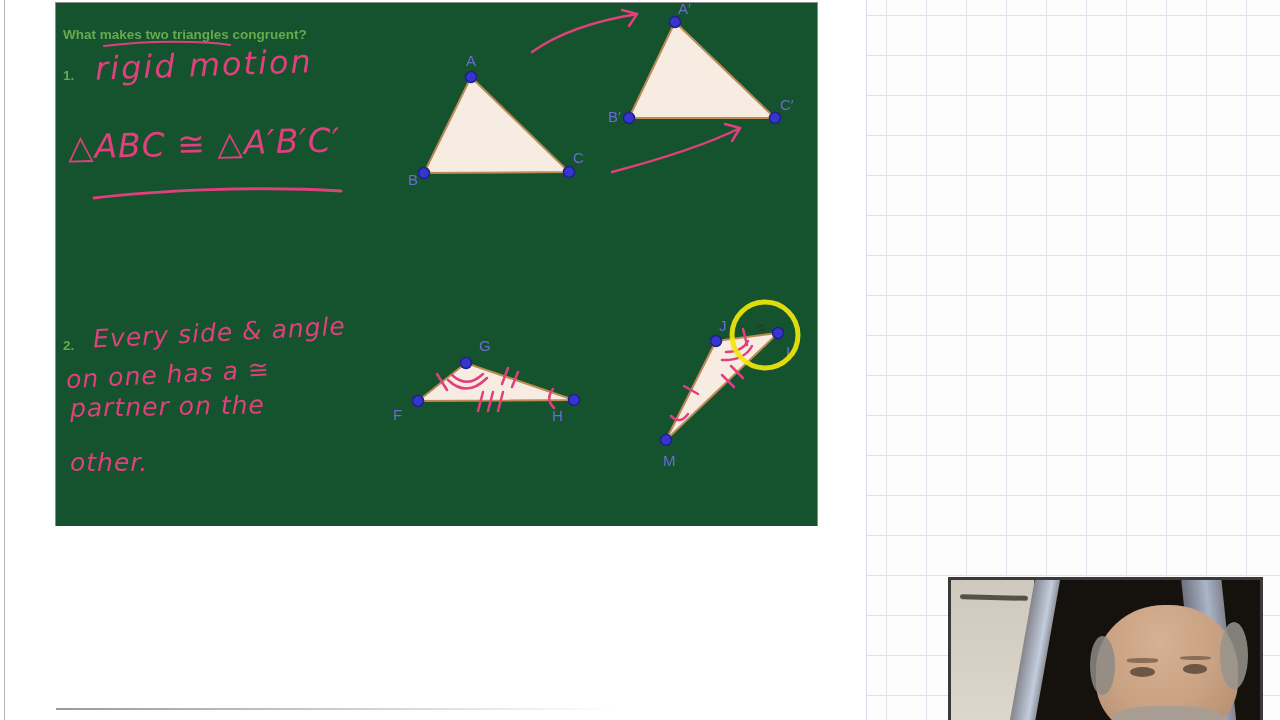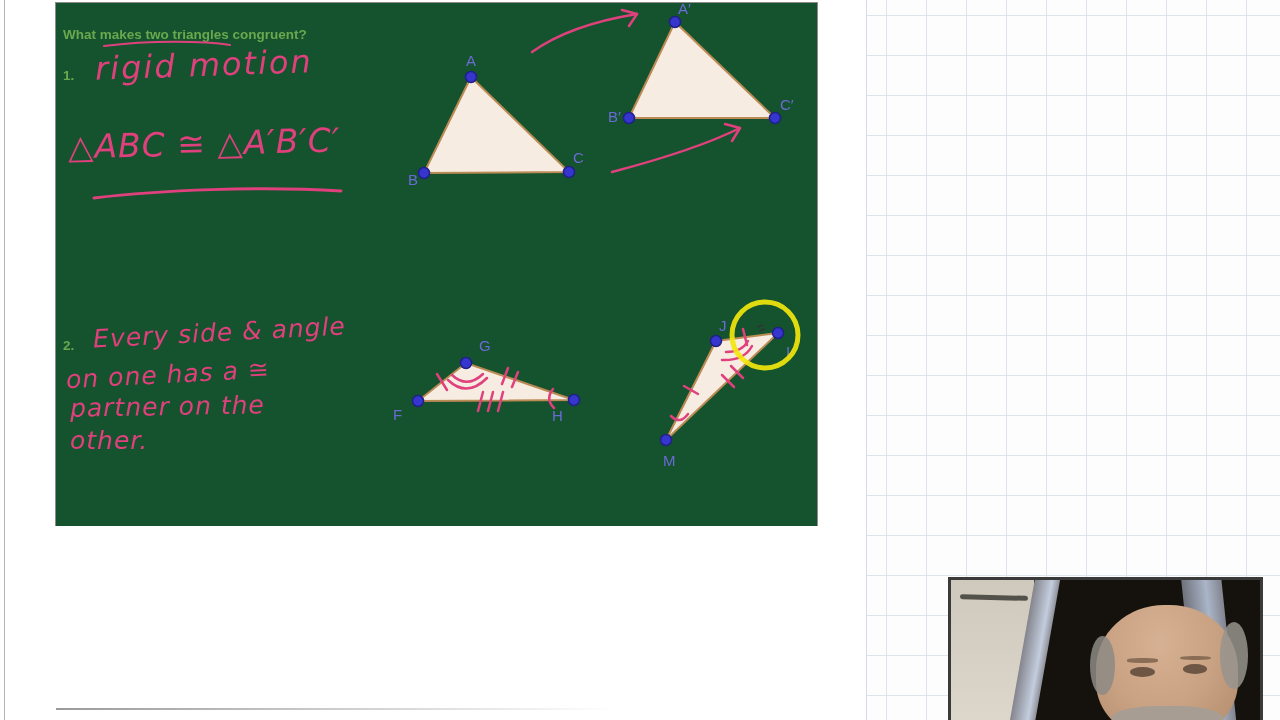--- a/index.html
+++ b/index.html
@@ -86,21 +86,21 @@
     <div class="green-text" style="left:7px; top:24px;">What makes two triangles congruent?</div>
     <div class="green-text" style="left:7px; top:65px;">1.</div>
     <div class="green-text" style="left:7px; top:335px;">2.</div>
   </div>
 
   <div class="hand hand-big" style="left:95px; top:46px; transform:rotate(-2deg);">rigid motion</div>
   <div class="hand hand-eq" style="left:68px; top:124px; transform:rotate(-1.5deg);">△ABC ≅ △A′B′C′</div>
   <div class="hand hand-md" style="left:93px; top:318px; transform:rotate(-3deg);">Every side &amp; angle</div>
   <div class="hand hand-md" style="left:66px; top:360px; transform:rotate(-3deg);">on one has a ≅</div>
   <div class="hand hand-md" style="left:70px; top:392px; transform:rotate(-1deg);">partner on the</div>
-  <div class="hand hand-md" style="left:70px; top:426px;">other.</div>
+  <div class="hand hand-md" style="left:70px; top:448px;">other.</div>
 
   <div class="page-break-line"></div>
 
   <svg class="fig-layer" width="1280" height="720" viewBox="0 0 1280 720">
 
     <path d="M94,198 C160,190 260,186 341,191" stroke="#e0407d" stroke-width="3" fill="none" stroke-linecap="round"></path>
     <path d="M104,46 C150,40 205,41 230,45" stroke="#e0407d" stroke-width="2" fill="none" stroke-linecap="round"></path>
 
     <g>
       <polygon points="471,77 424,173 569,172" fill="#f6ece1" stroke="#bc8a55" stroke-width="2"></polygon>

